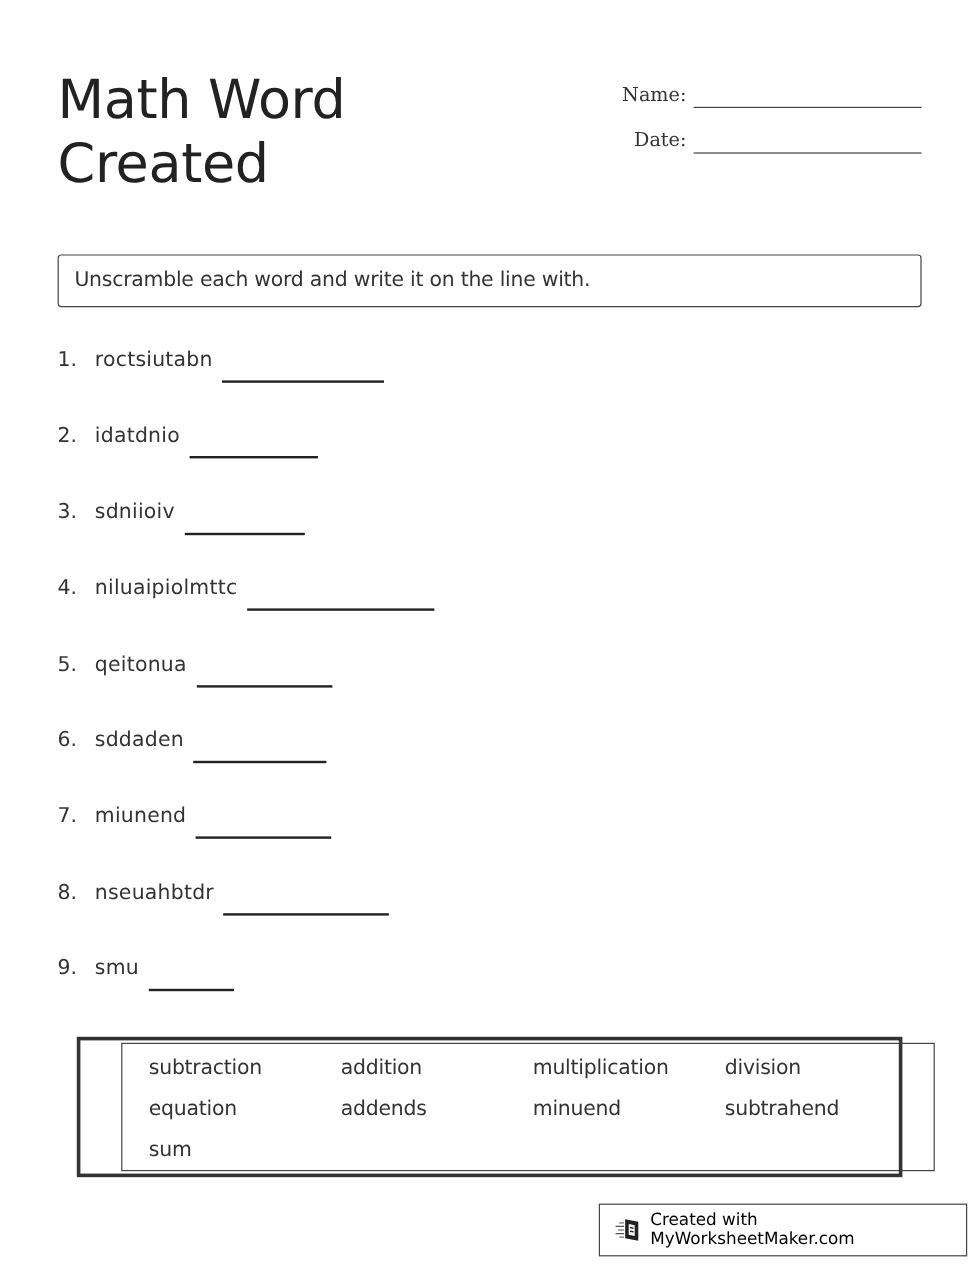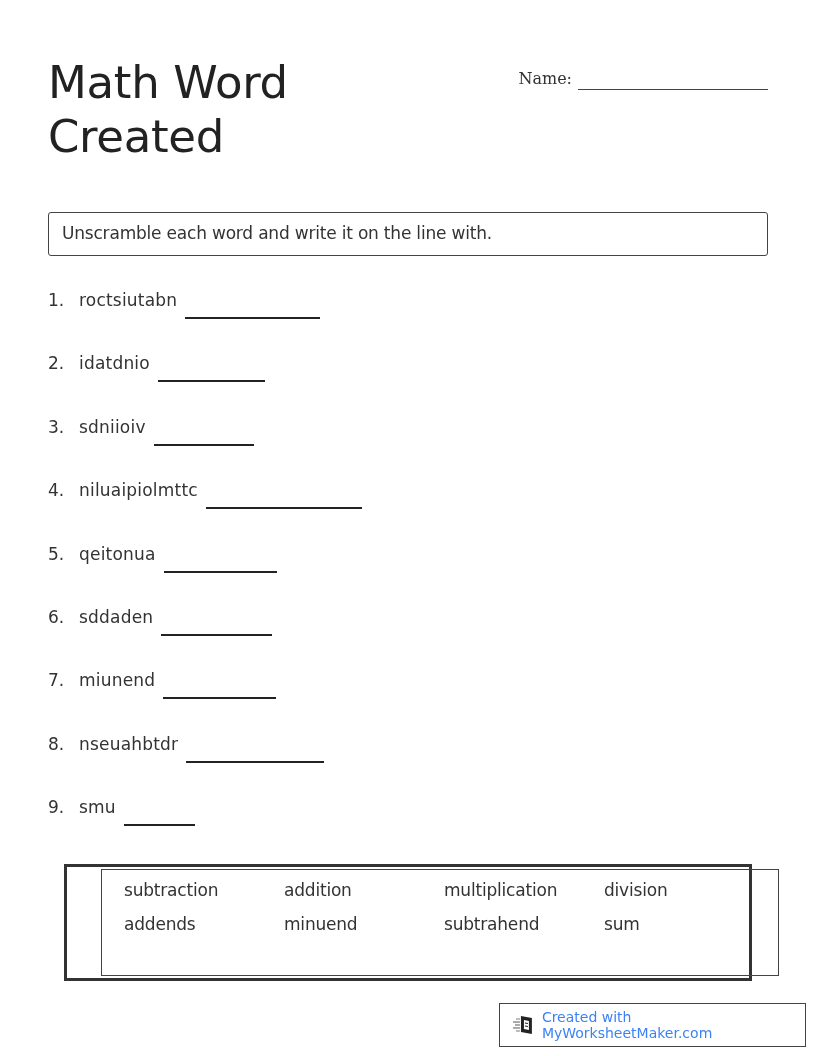--- a/index.html
+++ b/index.html
@@ -37,35 +37,39 @@
     .bank-inner {
       width: 100%; height: 100%; border: 1px solid #444;
       padding: 10px 0 0 22px;
       display: grid; grid-template-columns: 160px 160px 160px 160px; grid-auto-rows: 34px;
       font-size: 17px; color: #333; letter-spacing: -0.2px; margin-left: 32px;
     }
 
     .footer {
       position: absolute; left: 499px; top: 1003px; width: 307px; height: 44px;
       border: 1.5px solid #444; display: flex; align-items: center; padding-left: 12px;
-      font-size: 14px; color: #3b82f6;
+      font-size: 14px; color: #000000;
     }
     .footer svg { margin-right: 6px; }
   </style>
 </head>
 <body>
 
 <div class="title">
   <span>Math Word</span>
   <span>Created</span>
 </div>
 
 <div class="meta">
   <div class="meta-row">
     <span class="meta-label">Name:</span>
+    <span class="meta-line"></span>
+  </div>
+  <div class="meta-row">
+    <span class="meta-label">Date:</span>
     <span class="meta-line"></span>
   </div>
 </div>
 
 <div class="instructions">Unscramble each word and write it on the line with.</div>
 
 <div class="items">
   <div class="item">
     <span class="item-num">1.</span>
     <span class="item-word">roctsiutabn</span>
@@ -112,20 +116,21 @@
     <span class="item-line" style="width:71px"></span>
   </div>
 </div>
 
 <div class="bank">
   <div class="bank-inner">
     <span>subtraction</span>
     <span>addition</span>
     <span>multiplication</span>
     <span>division</span>
+    <span>equation</span>
     <span>addends</span>
     <span>minuend</span>
     <span>subtrahend</span>
     <span>sum</span>
   </div>
 </div>
 
 <div class="footer">
   <svg width="24" height="22" viewBox="0 0 24 22">
     <line x1="1" y1="8" x2="8" y2="8" stroke="#555" stroke-width="1"></line>

